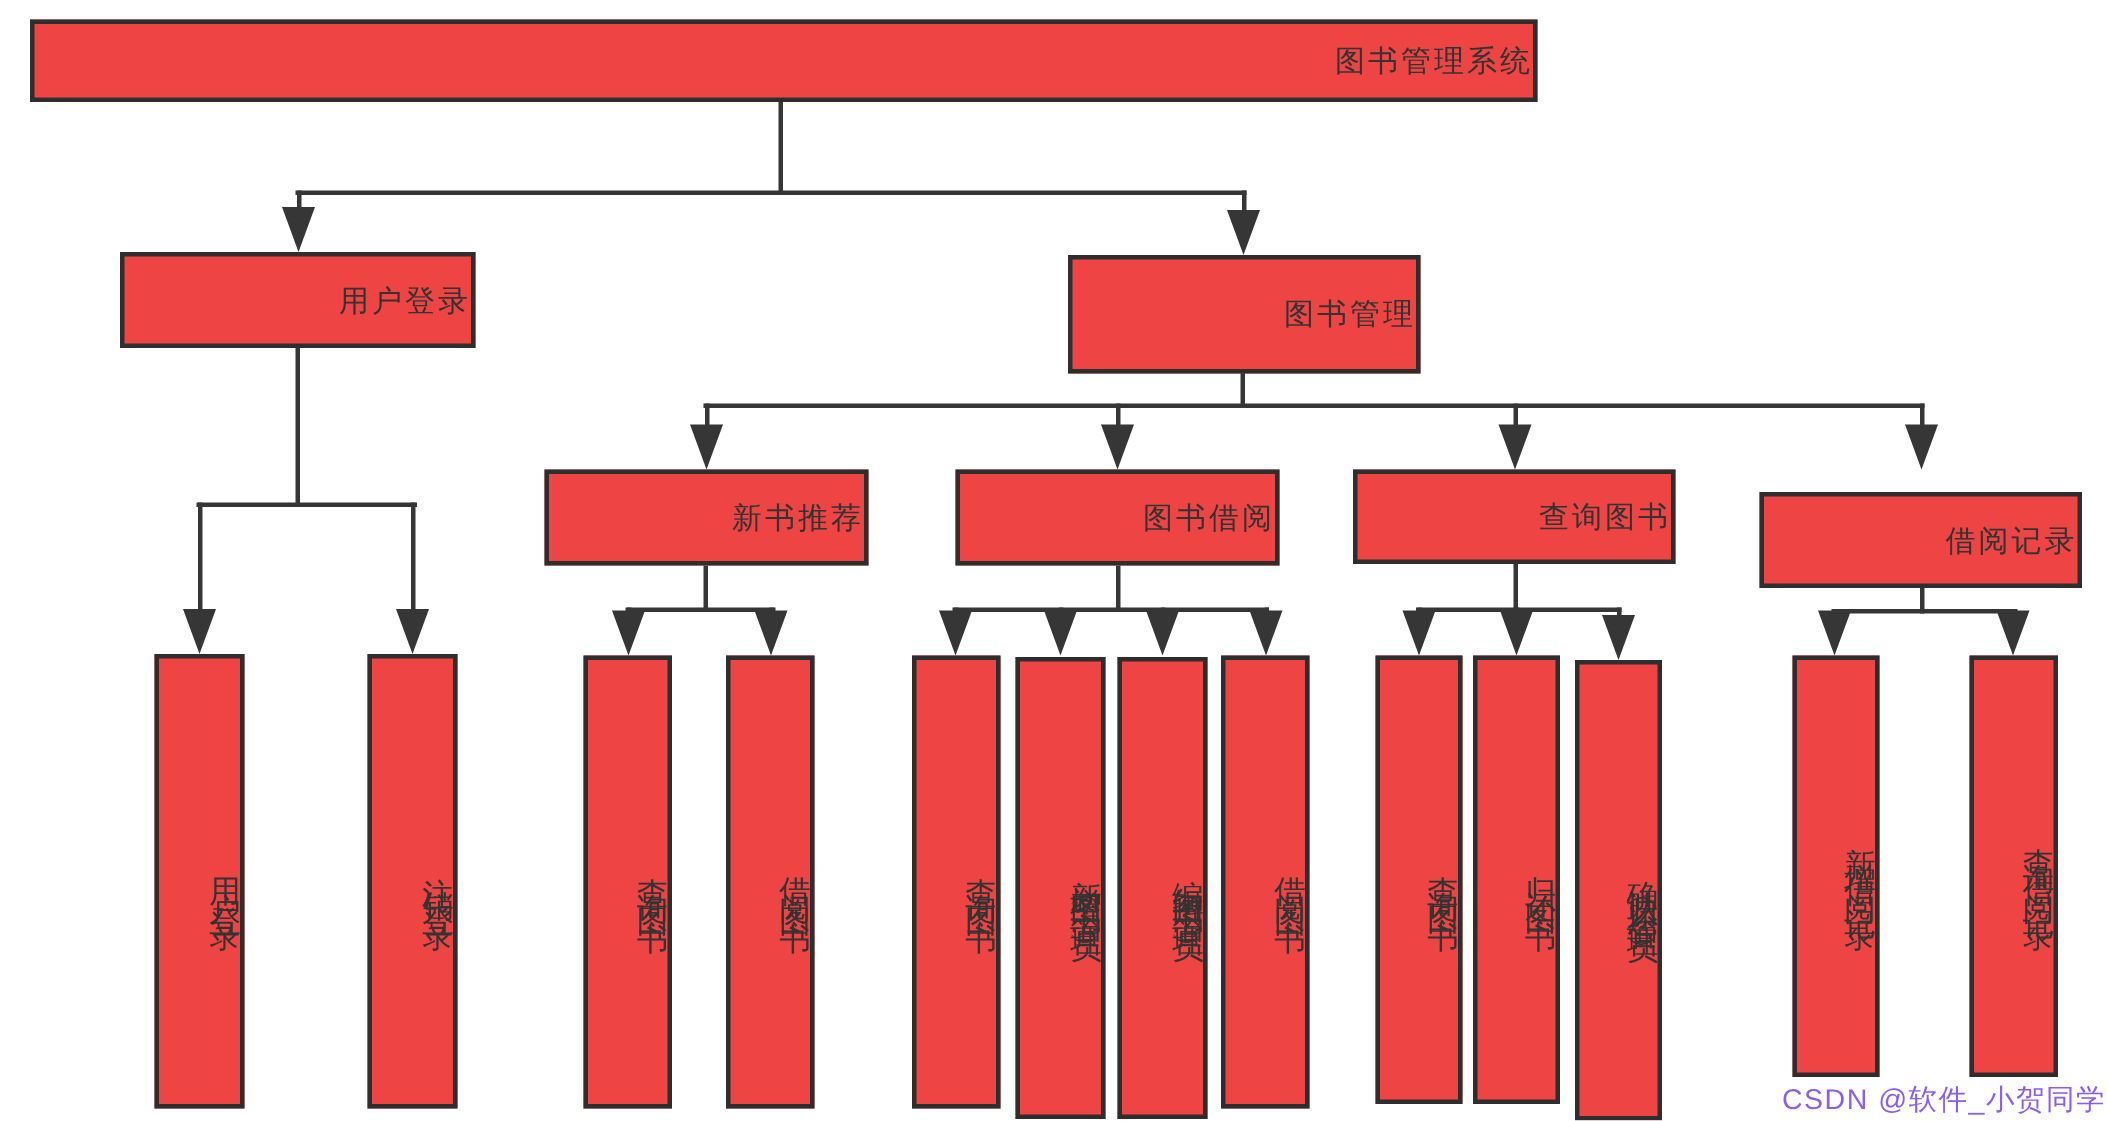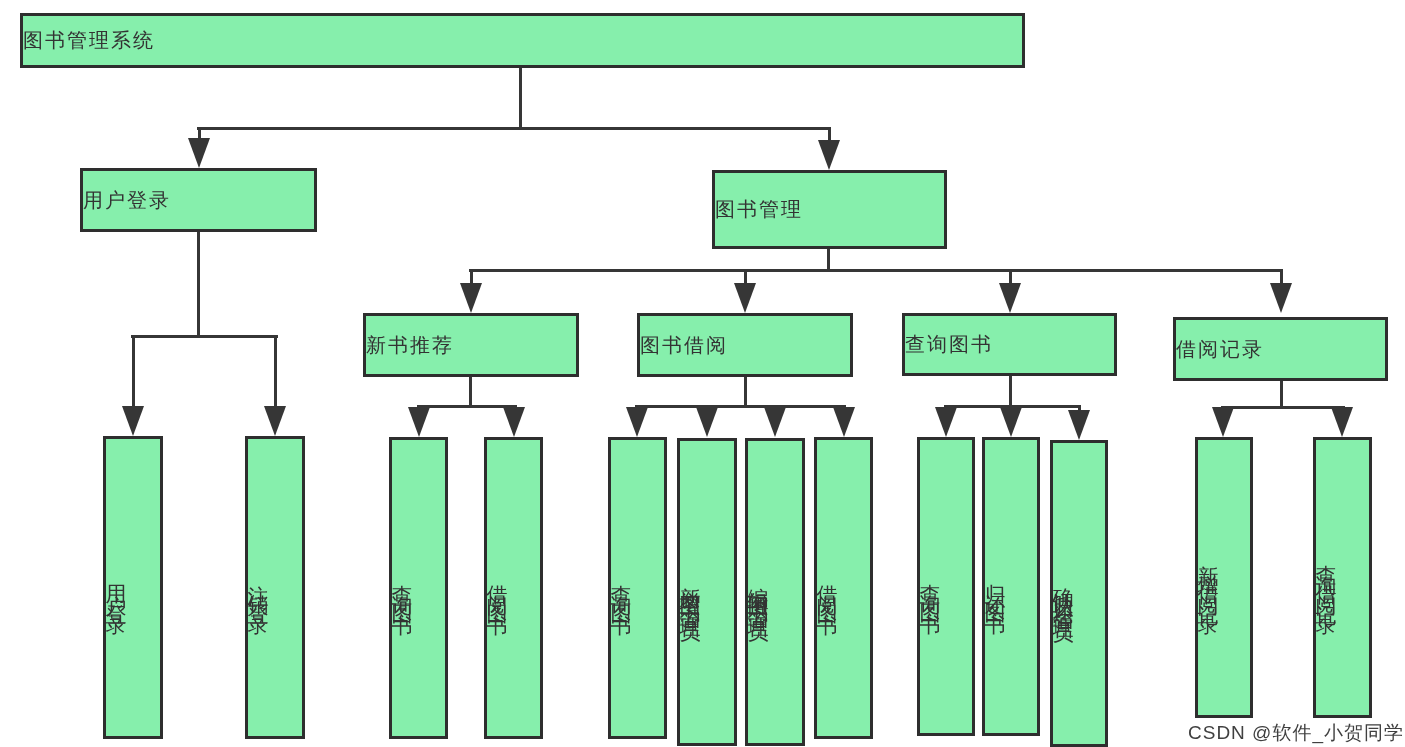--- a/index.html
+++ b/index.html
@@ -1,38 +1,38 @@
 <!DOCTYPE html>
 <html><head>
 <meta charset="utf-8">
 <style>
   html,body{margin:0;padding:0;background:#ffffff;}
   .canvas{
     position:relative;width:1405px;height:747px;background:#ffffff;overflow:hidden;
     font-family:"Liberation Sans","DejaVu Sans",sans-serif;color:#333333;
   }
   .box{
-    position:absolute;box-sizing:border-box;border:3px solid #2e2e2e;background:#86efac;
-    display:flex;align-items:center;justify-content:flex-start;
+    position:absolute;box-sizing:border-box;border:3px solid #2e2e2e;background:#ef4444;
+    display:flex;align-items:center;justify-content:flex-end;
   }
   .box.h{font-size:20px;letter-spacing:2px;}
   .box.leaf{font-size:21px;}
   .leaf .vtext{
     writing-mode:vertical-rl;text-orientation:mixed;letter-spacing:10px;line-height:1;
   }
   .leaf .vtext.tight{letter-spacing:5px;}
   .vline{position:absolute;width:3px;background:#363636;}
   .hline{position:absolute;height:3px;background:#363636;}
   .arrow{
     position:absolute;width:0;height:0;
     border-left:11px solid transparent;border-right:11px solid transparent;
     border-top:30px solid #363636;
   }
   .watermark{
-    position:absolute;font-size:19px;color:#404040;letter-spacing:1px;white-space:nowrap;
+    position:absolute;font-size:19px;color:#8b5cf6;letter-spacing:1px;white-space:nowrap;
   }
 </style>
 </head>
 <body>
 
 <div class="canvas">
 
   <div class="vline" style="left:519px;top:68px;height:60px"></div>
   <div class="hline" style="left:197px;top:127px;width:634px"></div>
   <div class="vline" style="left:198px;top:127px;height:22px"></div>
@@ -105,21 +105,21 @@
 
   <div class="box h" style="left:363px;top:313px;width:216px;height:64px">
     <span>新书推荐</span>
   </div>
   <div class="box h" style="left:637px;top:313px;width:216px;height:64px">
     <span>图书借阅</span>
   </div>
   <div class="box h" style="left:902px;top:313px;width:215px;height:63px">
     <span>查询图书</span>
   </div>
-  <div class="box h" style="left:1173px;top:317px;width:215px;height:64px">
+  <div class="box h" style="left:1173px;top:328px;width:215px;height:64px">
     <span>借阅记录</span>
   </div>
 
   <div class="box leaf" style="left:103px;top:436px;width:60px;height:303px">
     <span class="vtext">用户登录</span>
   </div>
   <div class="box leaf" style="left:245px;top:436px;width:60px;height:303px">
     <span class="vtext">注销登录</span>
   </div>
 

